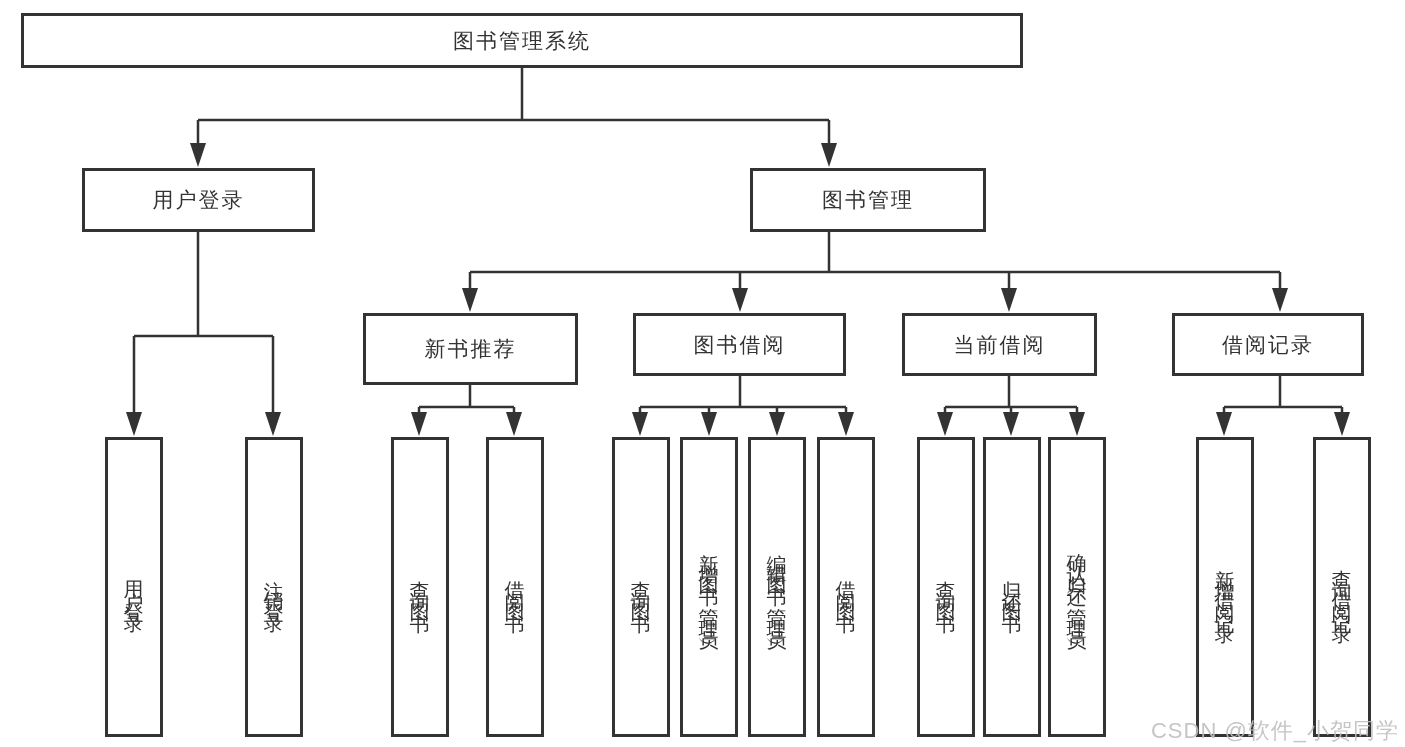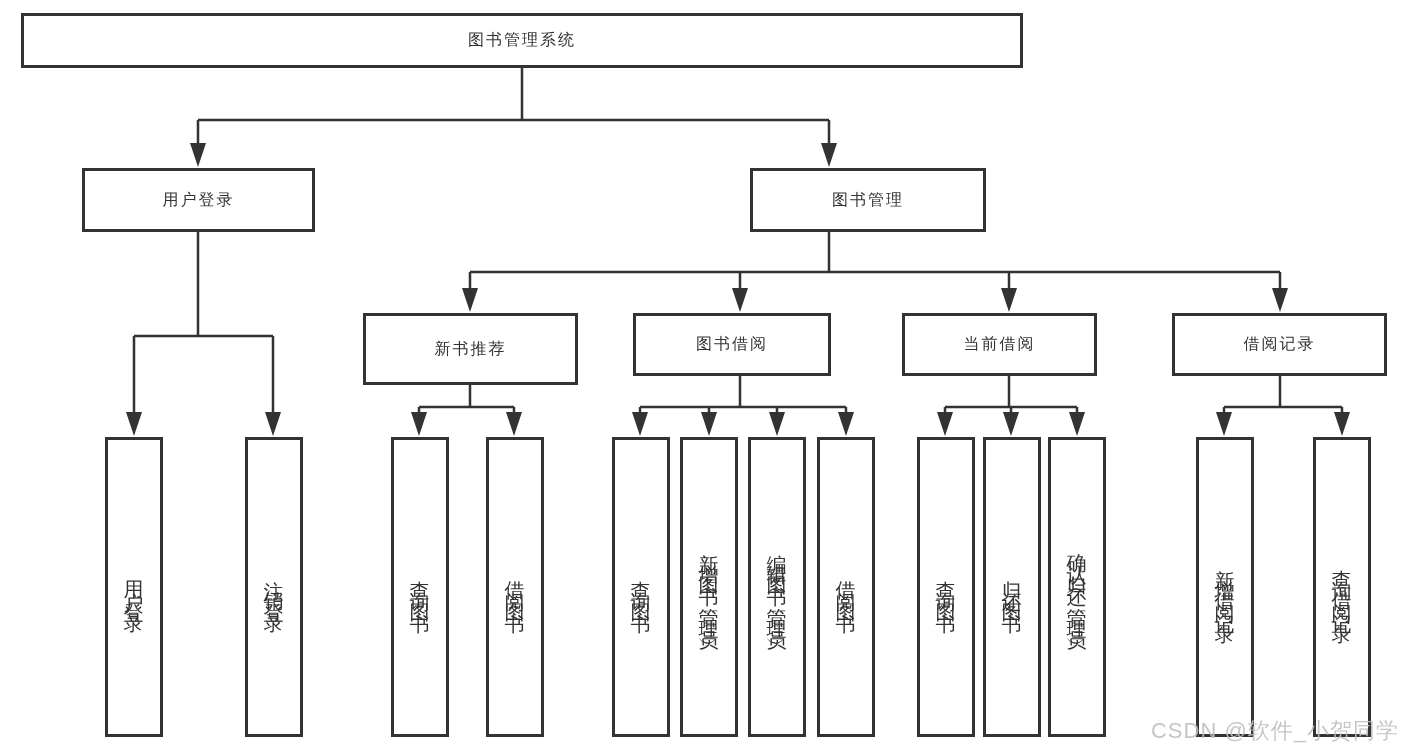--- a/index.html
+++ b/index.html
@@ -25,21 +25,21 @@
     position: absolute;
     border: 3px solid #333333;
     background: #ffffff;
     display: flex;
     align-items: center;
     justify-content: center;
     color: #333333;
   }
 
   .hlabel {
-    font-size: 16px;
+    font-size: 21px;
     letter-spacing: 2px;
     color: #333333;
     white-space: nowrap;
   }
 
   .leaf {
     top: 437px;
     width: 58px;
     height: 300px;
   }
@@ -52,23 +52,23 @@
     line-height: 1;
     color: #333333;
     white-space: nowrap;
   }
 
   
   .box-root        { left: 21px;   top: 13px;  width: 1002px; height: 55px; }
   .box-user-login  { left: 82px;   top: 168px; width: 233px;  height: 64px; }
   .box-book-mgmt   { left: 711px;  top: 168px; width: 236px;  height: 64px; margin-left: 39px; }
   .box-new-books   { left: 363px;  top: 313px; width: 215px;  height: 72px; }
-  .box-borrowing   { left: 633px;  top: 313px; width: 198px;  height: 63px; }
+  .box-borrowing   { left: 633px;  top: 313px; width: 213px;  height: 63px; }
   .box-current     { left: 902px;  top: 313px; width: 195px;  height: 63px; }
-  .box-records     { left: 1172px; top: 313px; width: 215px;  height: 63px; }
+  .box-records     { left: 1172px; top: 313px; width: 192px;  height: 63px; }
 
   .box-login       { left: 105px;  }
   .box-logout      { left: 245px;  }
   .box-nb-query    { left: 391px;  }
   .box-nb-borrow   { left: 486px;  }
   .box-bw-query    { left: 612px;  }
   .box-bw-add      { left: 680px;  }
   .box-bw-edit     { left: 748px;  }
   .box-bw-borrow   { left: 817px;  }
   .box-cur-query   { left: 917px;  }

